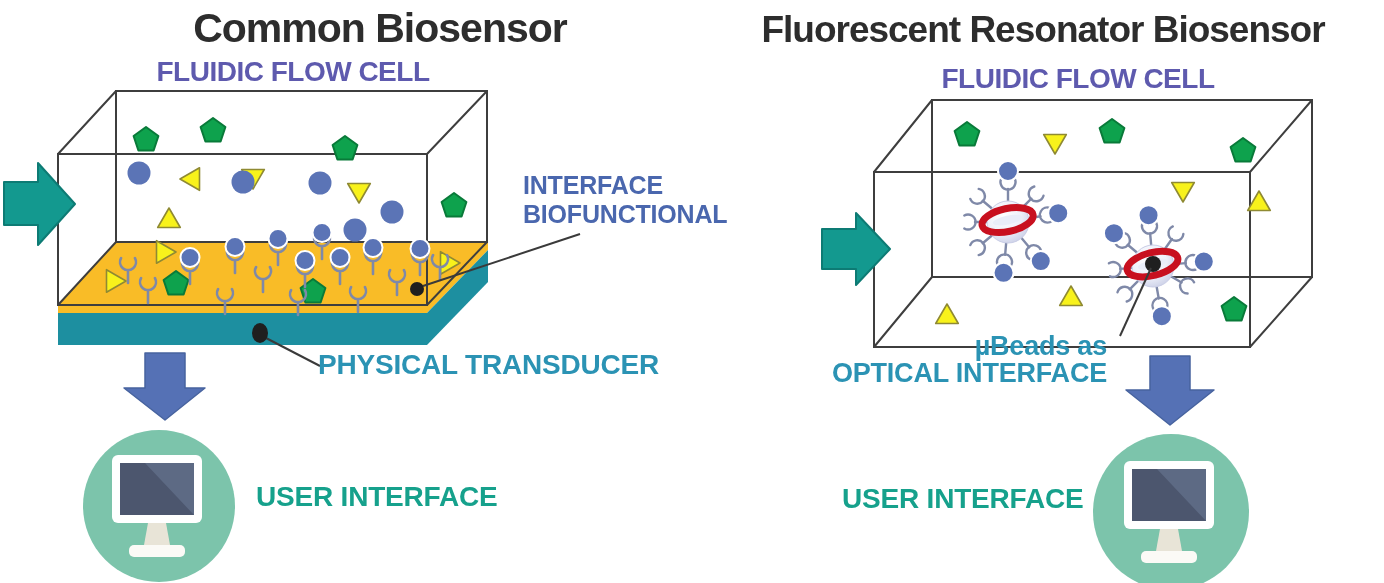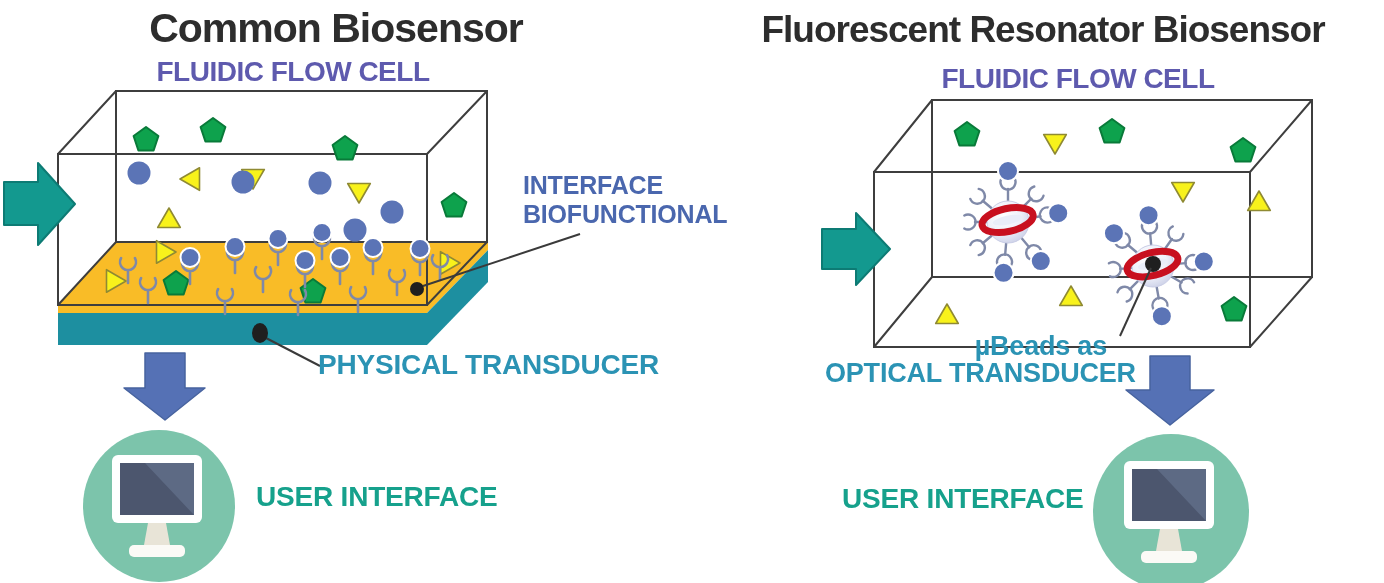--- a/index.html
+++ b/index.html
@@ -227,29 +227,29 @@
             <rect x="-47" y="-51" width="90" height="68" rx="6" fill="#ffffff"></rect>
             <rect x="-39" y="-43" width="74" height="52" fill="#4c566e"></rect>
             <polygon points="-14,-43 35,-43 35,9" fill="#5d6a84"></polygon>
             <polygon points="-11,17 7,17 11,39 -15,39" fill="#e8e4d7"></polygon>
             <rect x="-30" y="39" width="56" height="12" rx="5" fill="#fbfaf6"></rect>
           </g>
         </g>
       </g>
     </svg>
 
-  <div class="lbl" id="t-left" style="color: rgb(45, 45, 45);">Common Biosensor</div>
+  <div class="lbl" id="t-left" style="color: rgb(45, 45, 45); margin-left: 44px;">Common Biosensor</div>
   <div class="lbl" id="fl-left" style="color: rgb(94, 90, 174);">FLUIDIC FLOW CELL</div>
   <div class="lbl" id="bio" style="color: rgb(74, 103, 174);">
     <span>INTERFACE</span>
     <span>BIOFUNCTIONAL</span>
   </div>
   <div class="lbl" id="phys" style="color: rgb(43, 147, 180);">PHYSICAL TRANSDUCER</div>
   <div class="lbl" id="ui-left" style="color: rgb(22, 161, 140);">USER INTERFACE</div>
 
   <div class="lbl" id="t-right" style="color: rgb(45, 45, 45);">Fluorescent Resonator Biosensor</div>
   <div class="lbl" id="fl-right" style="color: rgb(94, 90, 174);">FLUIDIC FLOW CELL</div>
   <div class="lbl" id="ubeads" style="color: rgb(43, 147, 180);">
     <span>µBeads as</span>
-    <span>OPTICAL TRANSDUCER</span>
+    <span>OPTICAL INTERFACE</span>
   </div>
   <div class="lbl" id="ui-right" style="color: rgb(22, 161, 140);">USER INTERFACE</div>
 </div>
 
 </body></html>

